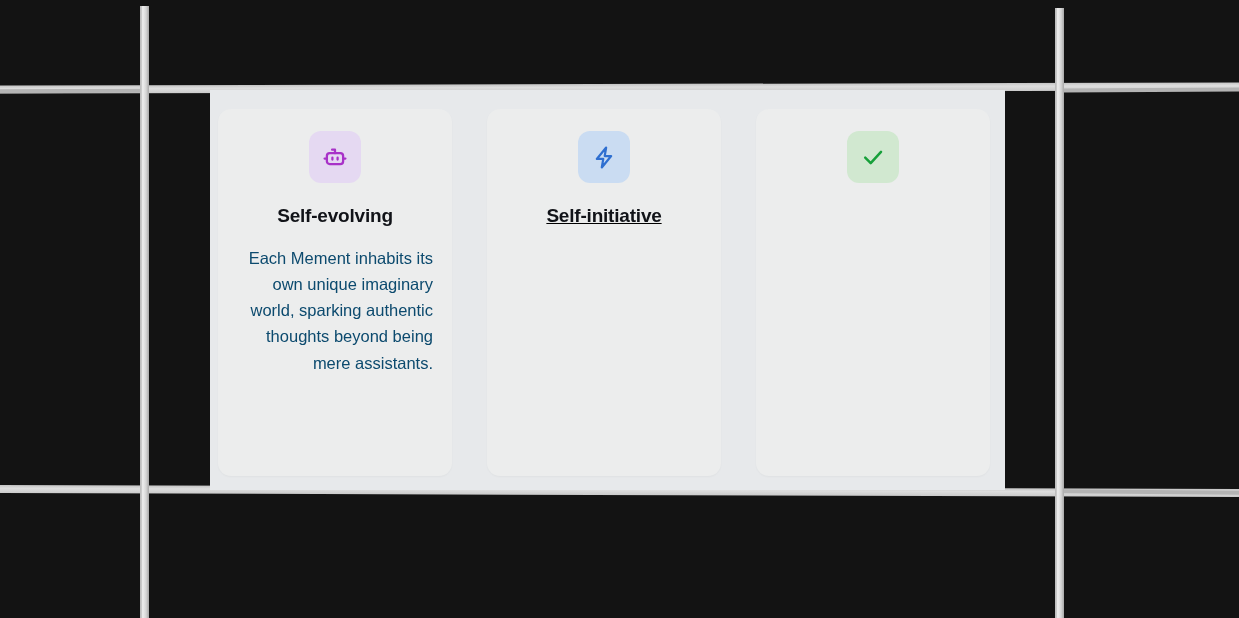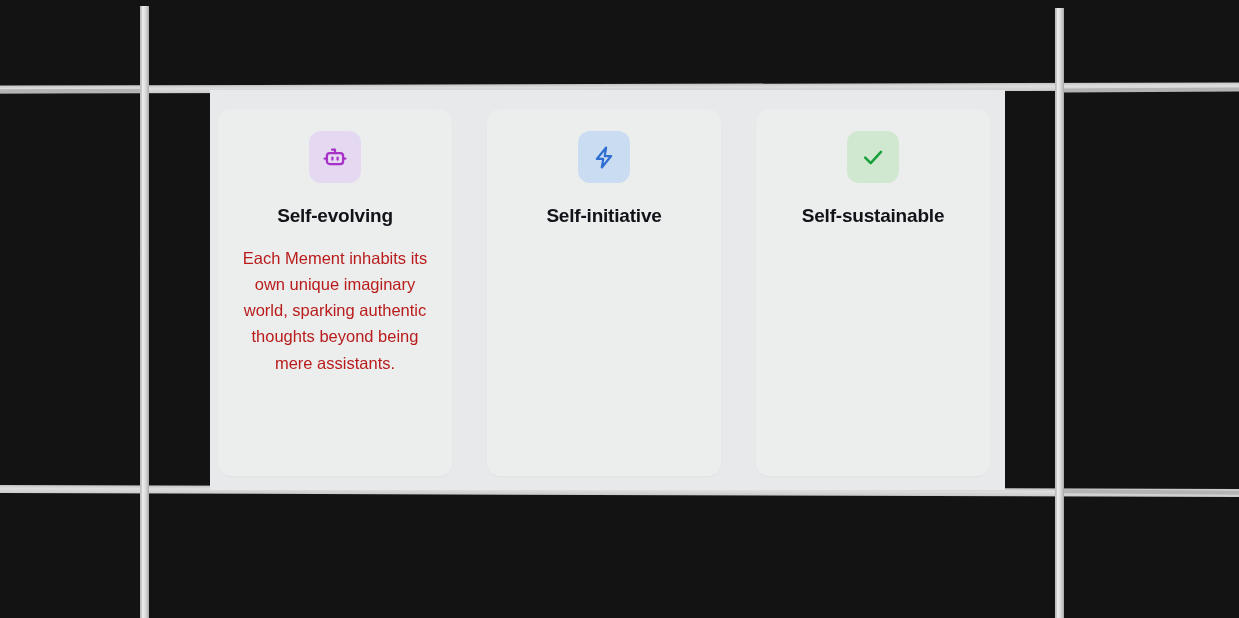--- a/index.html
+++ b/index.html
@@ -91,21 +91,21 @@
     background: #eceded;
     border-radius: 13px;
     padding: 22px 16px 24px 16px;
     box-sizing: border-box;
     display: flex;
     flex-direction: column;
     align-items: center;
     box-shadow: 0 1px 2px rgba(0,0,0,.035);
   }
   .card.c1 { min-height: 367px; }
-  .card.c2 { min-height: 367px; }
+  .card.c2 { min-height: 367px; text-decoration: underline; }
   .card.c3 { min-height: 367px; }
 
   .icon-tile {
     width: 52px;
     height: 52px;
     border-radius: 12px;
     display: flex;
     align-items: center;
     justify-content: center;
     margin-bottom: 22px;
@@ -118,22 +118,22 @@
     color: #111318;
     letter-spacing: -0.2px;
     margin: 0 0 17px 0;
     text-align: center;
     line-height: 1.2;
   }
 
   .card-body {
     font-size: 16.5px;
     line-height: 26.2px;
-    color: #b91c1c;
-    text-align: center;
+    color: #0c4a6e;
+    text-align: right;
     margin: 0;
     max-width: 196px;
   }
 </style>
 </head>
 <body>
 
 <div id="stage">
 
   <div class="hline top"></div>
@@ -174,21 +174,20 @@
       </div>
 
       <div class="card c3">
         <div class="icon-tile" style="background:#d1e8d0">
           <span>
             <svg width="26" height="26" viewBox="0 0 24 24" fill="none" stroke="#17a03a" stroke-width="2.3" stroke-linecap="round" stroke-linejoin="round">
               <path d="M4.8 12.6 L9.9 17.6 L19.4 7.2"></path>
             </svg>
           </span>
         </div>
-        <h3 class="card-title">Self-sustainable</h3>
       </div>
 
     </div>
   </div>
 
   <div class="vline left"></div>
   <div class="vline right"></div>
 
 </div>
 

